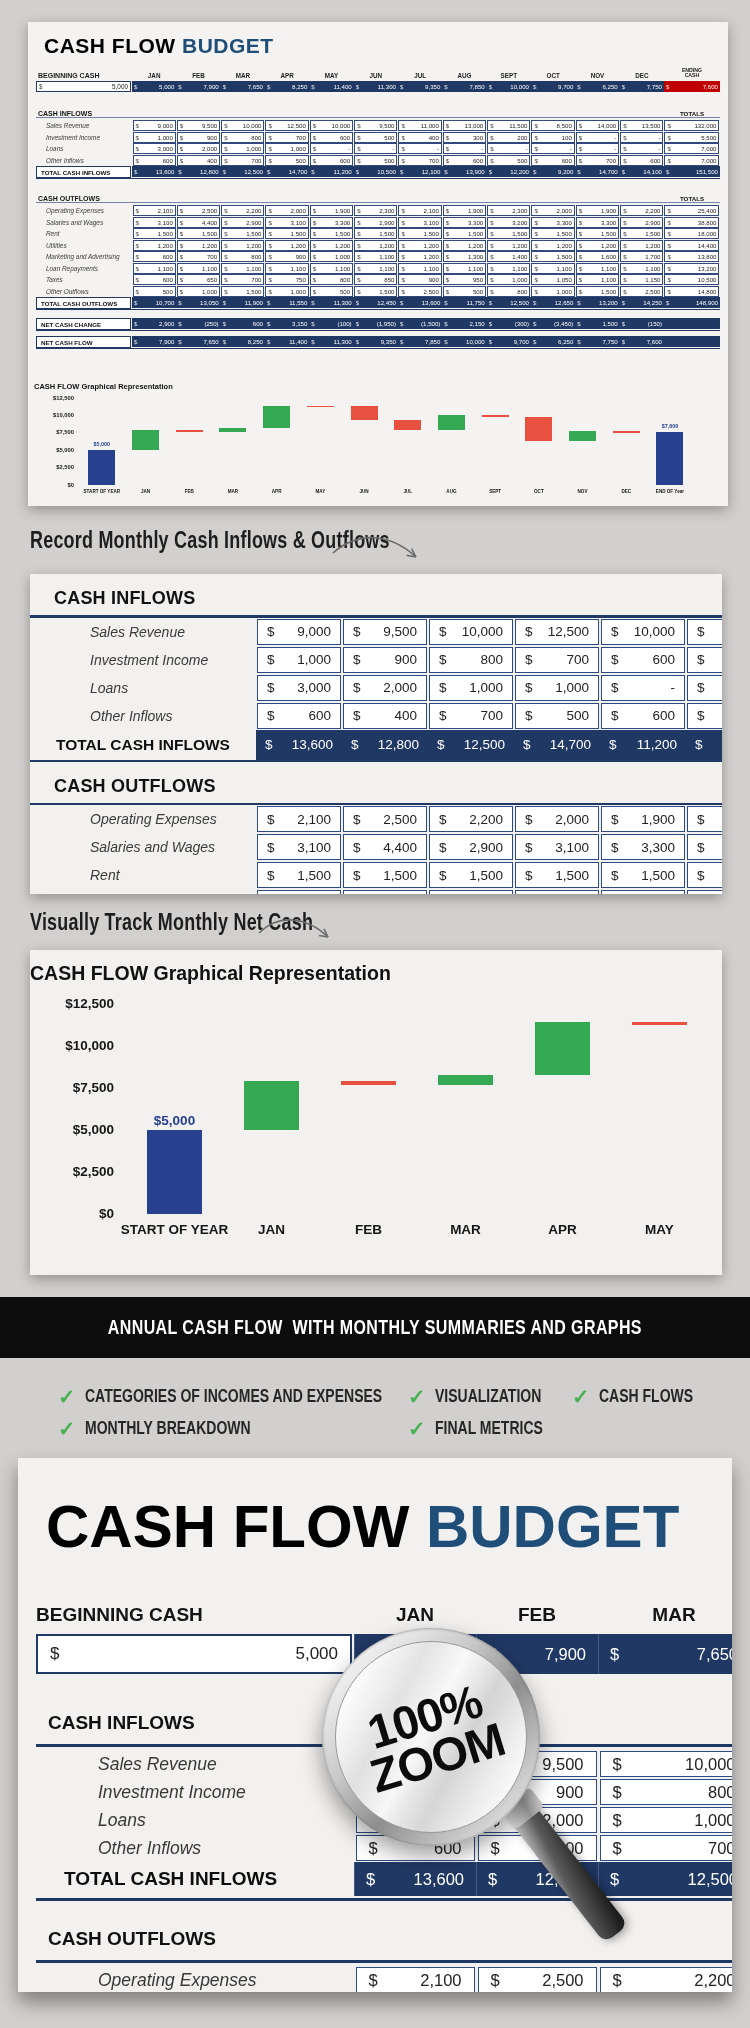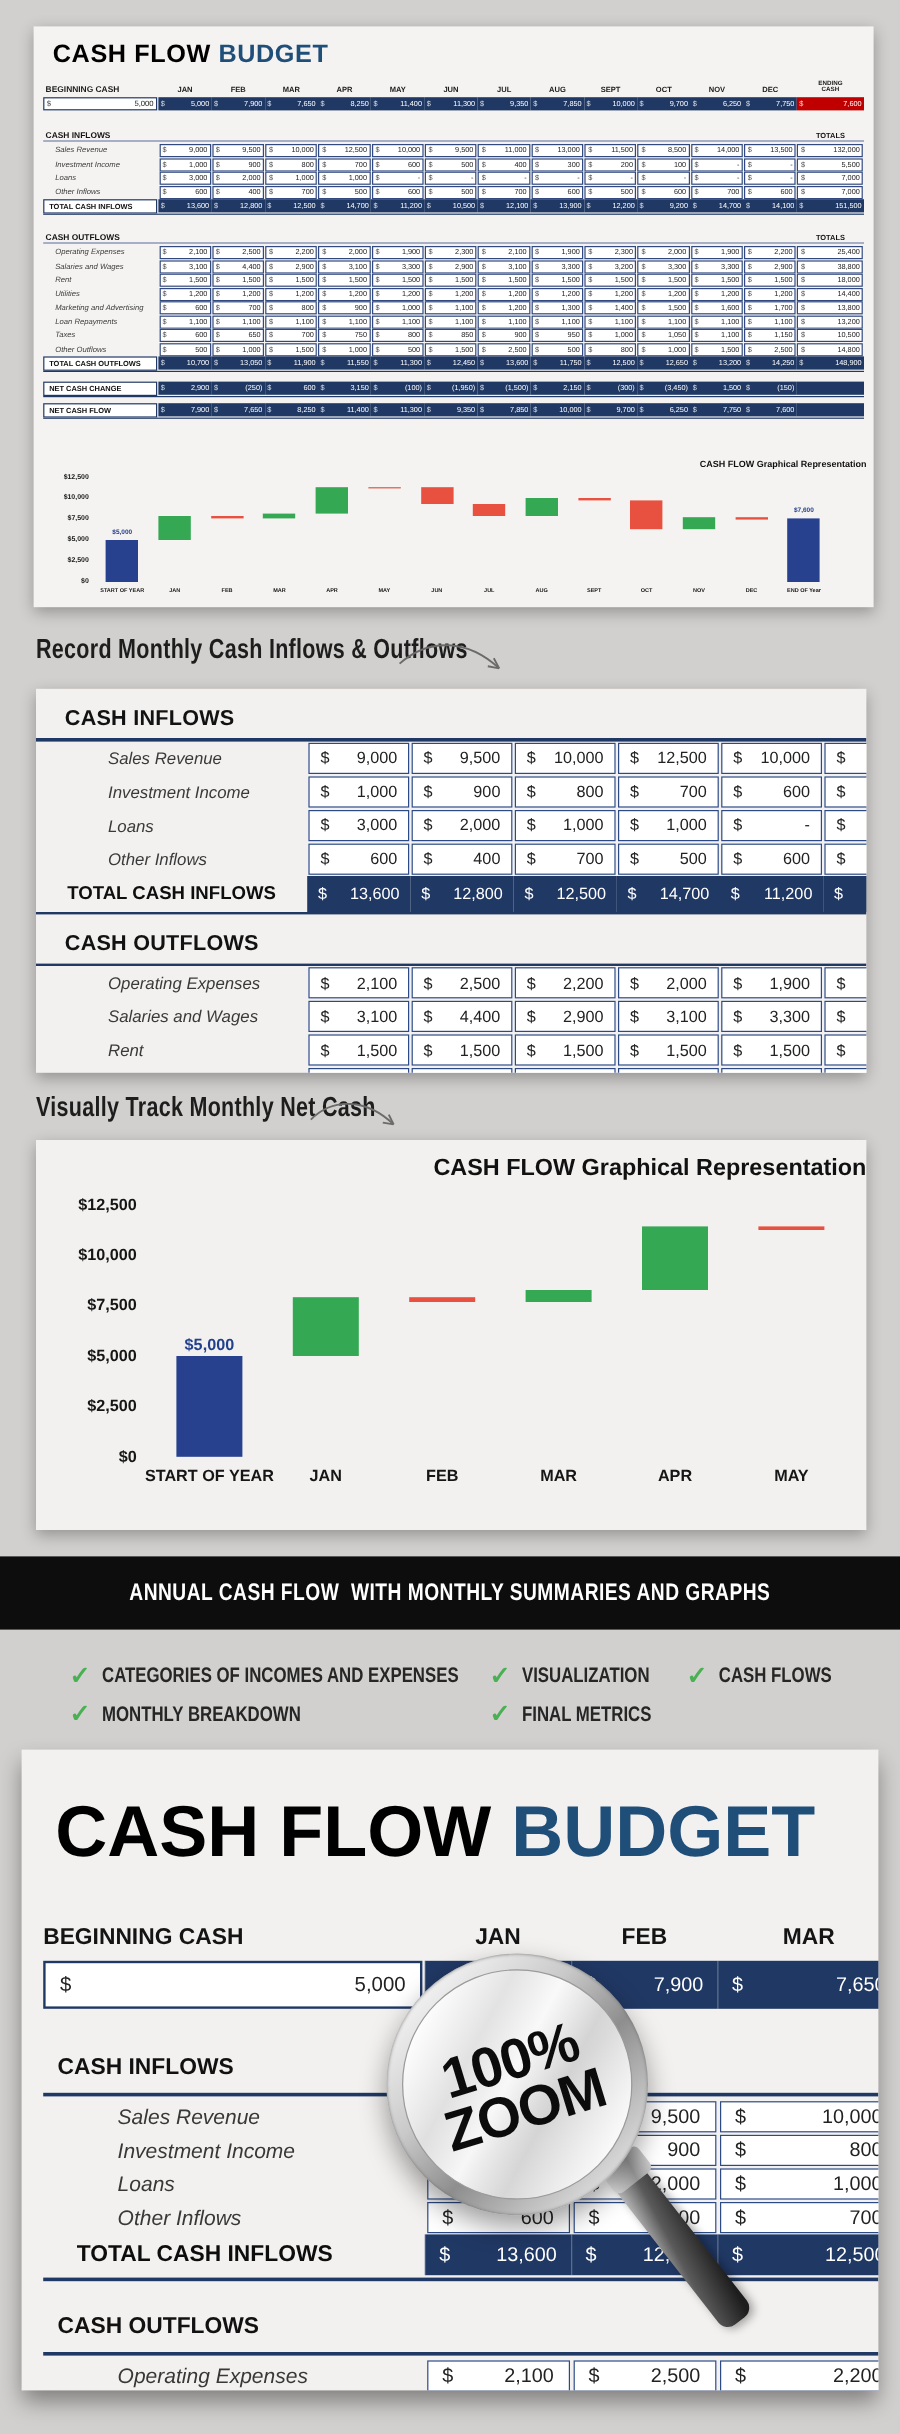--- a/index.html
+++ b/index.html
@@ -49,21 +49,21 @@
   .mboxed { background:#fff; border:1.4px solid #2c4a86; margin:1px 1px; }
   .mnavy { background:#203864; color:#fff; margin:0; }
   .mlab { font-size:14px; font-style:italic; color:#3a3a3a; display:flex; align-items:center; padding-left:60px; }
   .mlab.b { font-style:normal; font-weight:700; color:#0e0e0e; font-size:15.5px; padding-left:26px; }
   .mtotal-wrap { border-bottom:2.5px solid #1f3864; }
 
   
   #bigchart { left:30px; top:950px; width:692px; height:325px; background:#f2f1ef; overflow:hidden; }
 
   
-  .ch-title { position:absolute; width:100%; text-align:right; font-weight:700; color:#111; }
+  .ch-title { position:absolute; width:100%; text-align:left; font-weight:700; color:#111; }
   .bar { position:absolute; }
   .ytick { position:absolute; text-align:right; font-weight:700; color:#161616; }
   .cat { position:absolute; text-align:center; font-weight:700; color:#161616; white-space:nowrap; }
   .barlab { position:absolute; text-align:center; font-weight:700; color:#23408f; white-space:nowrap; }
 
   
   #banner { position:absolute; left:0; top:1297px; width:750px; height:61px; background:#0d0d0d;
             display:flex; align-items:center; justify-content:center; }
   #banner span { color:#fff; font-size:20px; font-weight:700; white-space:pre; letter-spacing:.5px;
                  transform:scaleX(.8); transform-origin:center; display:inline-block; }

